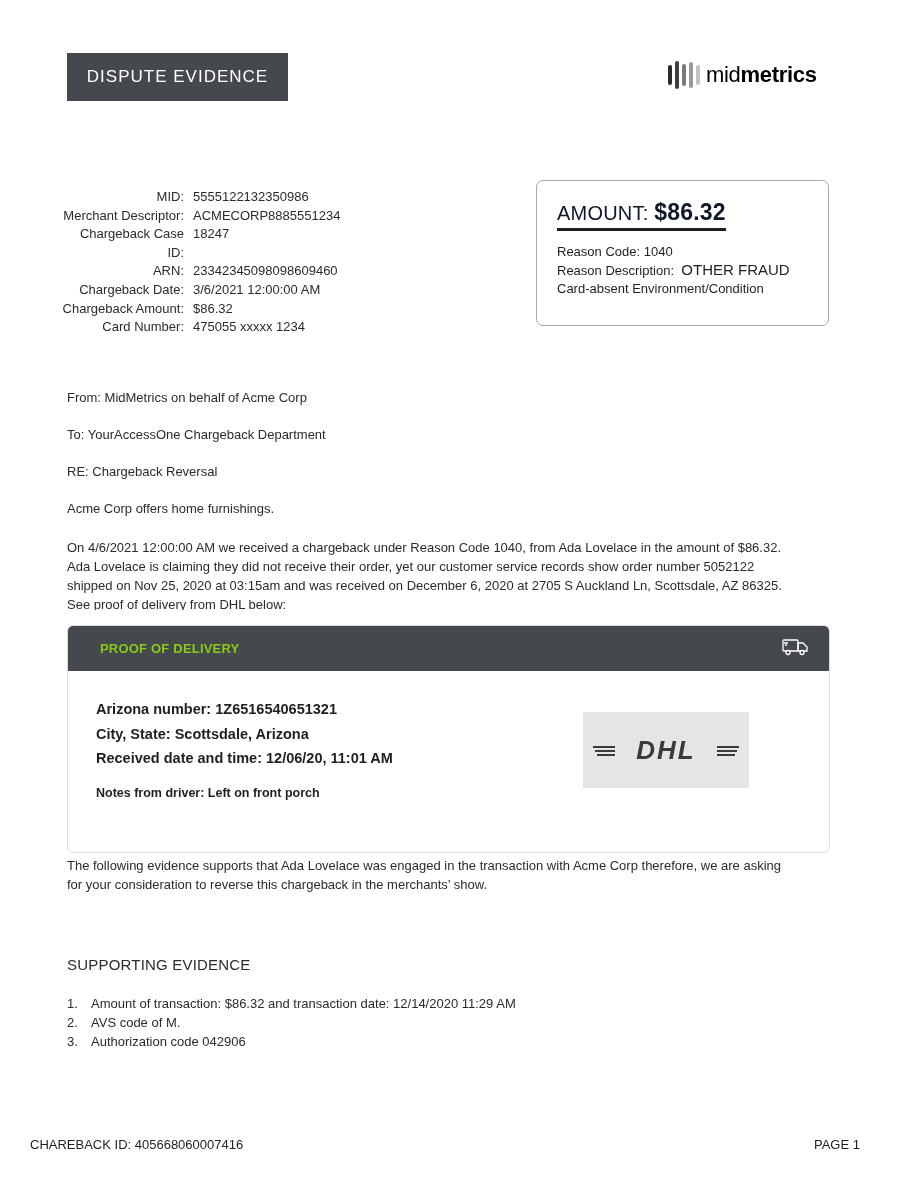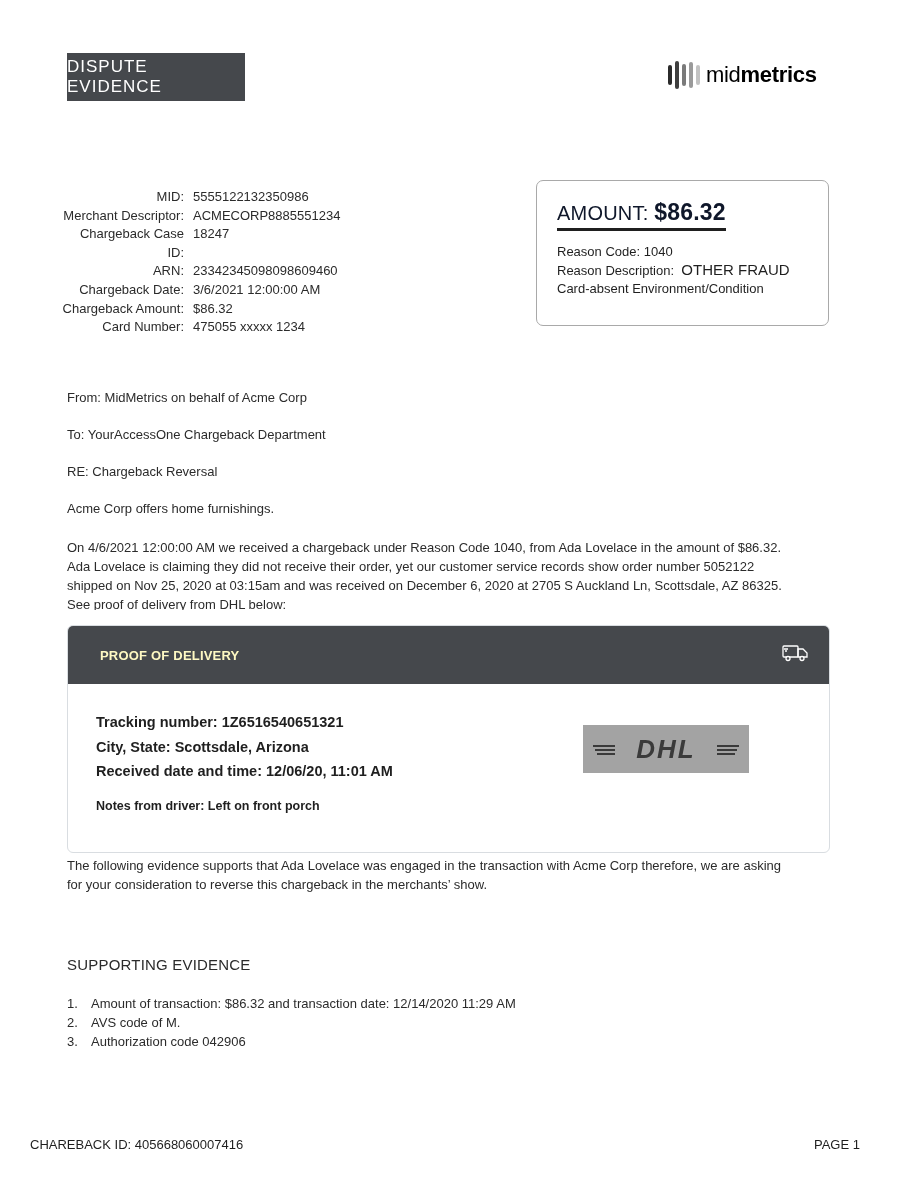--- a/index.html
+++ b/index.html
@@ -1,20 +1,20 @@
 <!DOCTYPE html>
 <html><head>
   <meta charset="utf-8">
   <style>
     * { box-sizing: border-box; margin: 0; padding: 0; }
     html, body { width: 900px; height: 1179px; background: #ffffff; overflow: hidden; }
     body { position: relative; font-family: "Liberation Sans", "DejaVu Sans", sans-serif; color: #2b2b2b; }
 
     .title-banner {
-      position: absolute; left: 67px; top: 53px; width: 178px; height: 48px;
+      position: absolute; left: 67px; top: 53px; width: 221px; height: 48px;
       background: #45484c; color: #ffffff;
       display: flex; align-items: center; justify-content: center;
       font-size: 17px; letter-spacing: 1px; font-weight: 400;
     }
 
     .logo { position: absolute; left: 668px; top: 60px; height: 30px; display: flex; align-items: center; }
     .logo-bars { display: flex; align-items: center; gap: 3px; height: 28px; margin-right: 6px; }
     .logo-bars span { display: block; width: 4px; border-radius: 2px; }
     .logo-text { font-size: 22px; color: #000000; letter-spacing: -0.3px; }
     .logo-text b { font-weight: 700; }
@@ -37,30 +37,30 @@
     .amount-box .reason.code { margin-top: 12px; }
     .amount-box .reason .big { font-size: 15px; }
 
     .letter { position: absolute; left: 67px; width: 770px; font-size: 13px; color: #2b2b2b; line-height: 19px; }
 
     .pod-card {
       position: absolute; left: 67px; top: 625px; width: 763px; height: 228px;
       border: 1px solid #d9dde1; border-radius: 6px; overflow: hidden; background: #fff;
     }
     .pod-header {
-      height: 58px; background: #45484c; color: #fef9c3;
+      height: 45px; background: #45484c; color: #84cc16;
       display: flex; align-items: center; justify-content: space-between; padding: 0 20px 0 32px;
     }
     .pod-title { font-size: 13px; font-weight: 700; letter-spacing: 0.2px; }
     .pod-body { position: relative; padding: 26px 28px; }
     .pod-line { font-size: 14.5px; font-weight: 700; color: #1f1f1f; line-height: 24.5px; }
     .pod-note { font-size: 12.5px; font-weight: 700; color: #1f1f1f; margin-top: 15px; }
     .dhl-logo {
-      position: absolute; left: 515px; top: 41px; width: 166px; height: 48px;
-      background: #a3a3a3; display: flex; align-items: center; justify-content: center;
+      position: absolute; left: 515px; top: 41px; width: 166px; height: 76px;
+      background: #e5e5e5; display: flex; align-items: center; justify-content: center;
     }
 
     .evidence-heading { position: absolute; left: 67px; top: 956px; font-size: 15px; color: #2b2b2b; letter-spacing: 0.2px; }
     .evidence-list { position: absolute; left: 67px; top: 994px; font-size: 13px; line-height: 19px; color: #2b2b2b; list-style: none; }
     .evidence-list li { display: flex; }
     .evidence-list .num { width: 24px; }
 
     .footer-id { position: absolute; left: 30px; top: 1137px; font-size: 13px; color: #1f1f1f; }
     .footer-page { position: absolute; right: 40px; top: 1137px; font-size: 13px; color: #1f1f1f; }
   </style>
@@ -147,21 +147,21 @@
         <rect x="2" y="3" width="15" height="11" rx="1"></rect>
         <path d="M17 6 h5 l4 4 v4 h-9 z"></path>
         <circle cx="7" cy="15.5" r="2" fill="#45484c"></circle>
         <circle cx="21" cy="15.5" r="2" fill="#45484c"></circle>
         <line x1="3" y1="6" x2="7" y2="6"></line>
         <line x1="4" y1="8" x2="6" y2="8"></line>
       </svg>
     </span>
   </div>
   <div class="pod-body">
-    <div class="pod-line">Tracking number: 1Z6516540651321</div>
+    <div class="pod-line">Arizona number: 1Z6516540651321</div>
     <div class="pod-line">City, State: Scottsdale, Arizona</div>
     <div class="pod-line">Received date and time: 12/06/20, 11:01 AM</div>
     <div class="pod-note">Notes from driver: Left on front porch</div>
     <div class="dhl-logo">
       <svg width="150" height="30" viewBox="0 0 150 30">
         <g fill="#3a3a3a">
           <rect x="2" y="11" width="22" height="2"></rect>
           <rect x="4" y="15" width="20" height="2"></rect>
           <rect x="6" y="19" width="18" height="2"></rect>
           <rect x="126" y="11" width="22" height="2"></rect>

